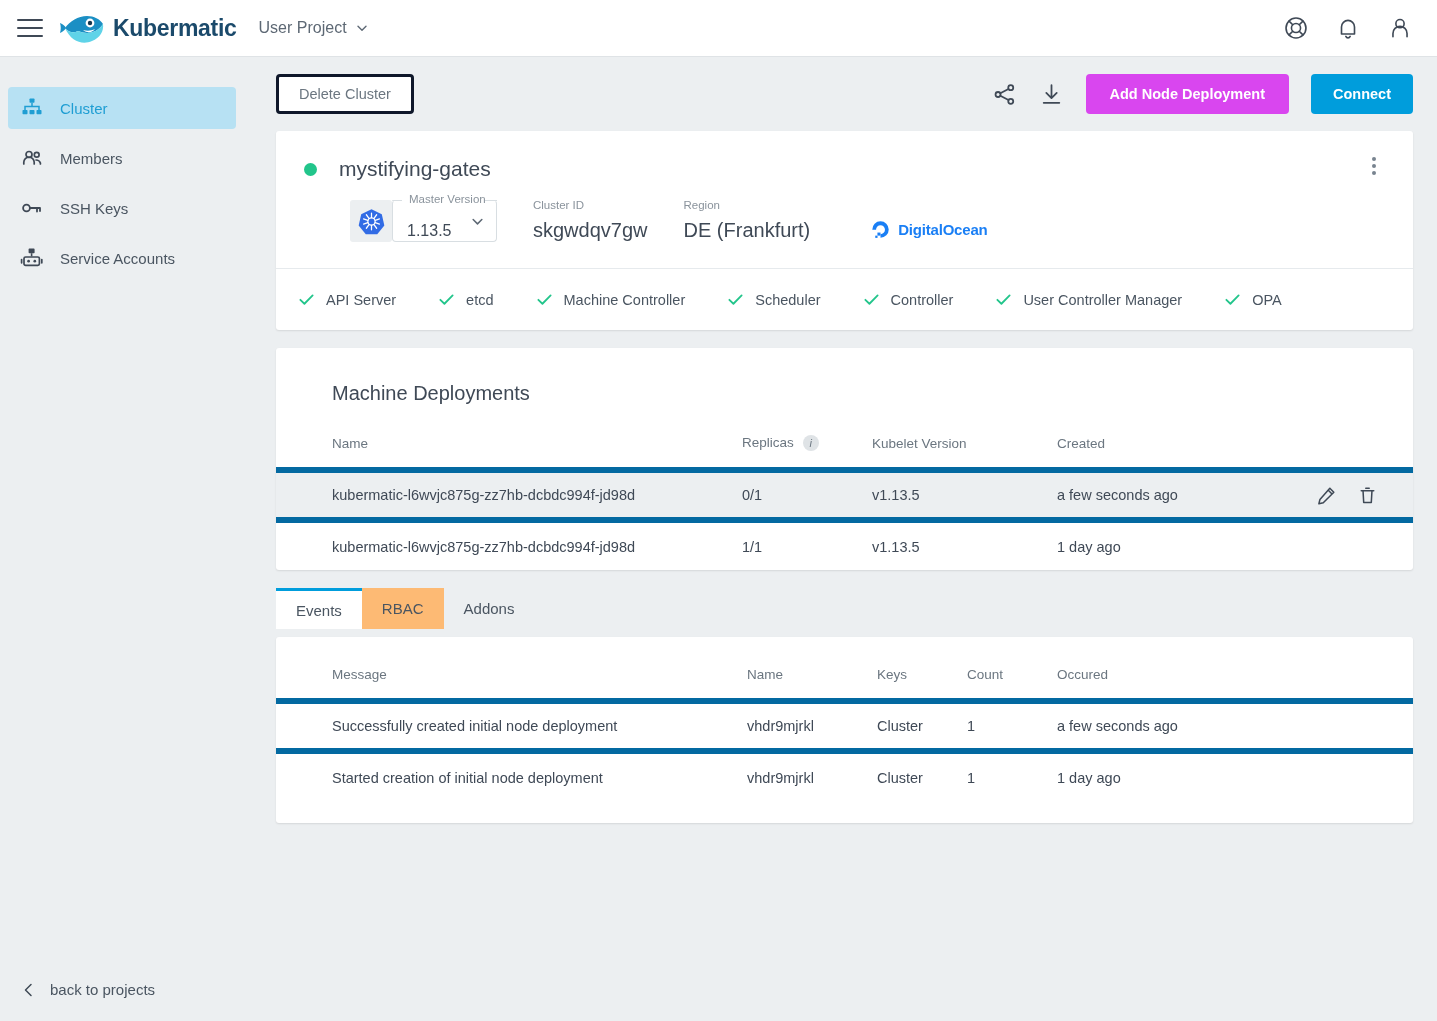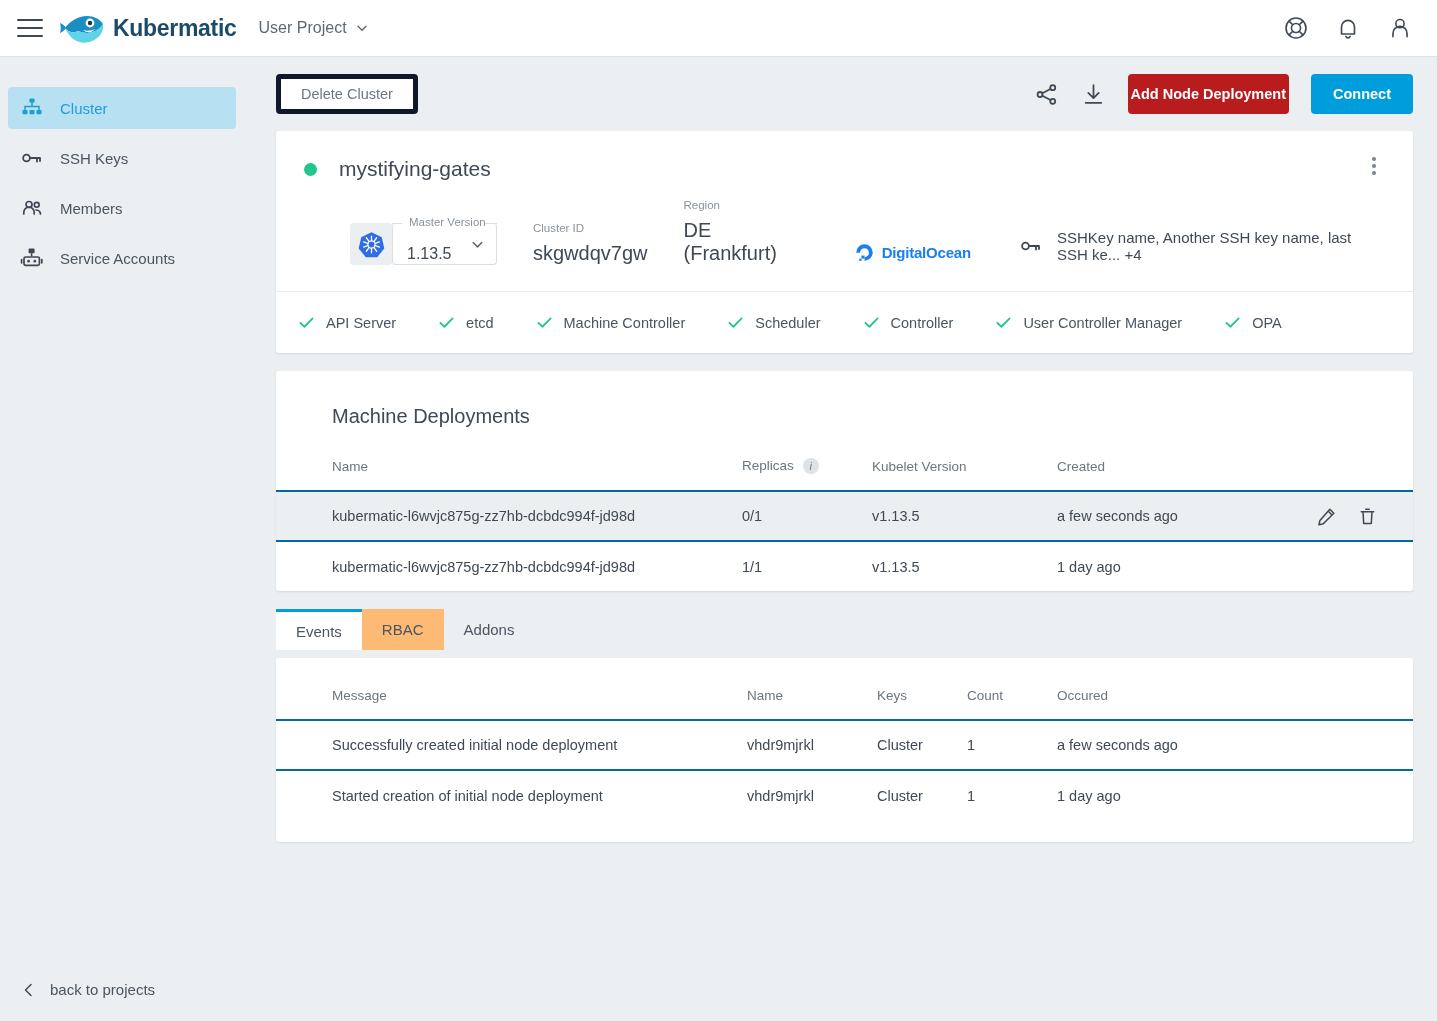--- a/index.html
+++ b/index.html
@@ -80,25 +80,25 @@
     height: 74px; padding: 0 24px 0 24px;
     display: flex; align-items: center;
   }
   .btn {
     font-family: "Liberation Sans", sans-serif;
     font-size: 14.5px; cursor: pointer; border: none;
     border-radius: 4px; height: 40px; padding: 0 18px;
   }
   .btn-outline {
     background: #ffffff; color: #6b7680;
-    border: 5px solid #0f172a; padding: 0 20px;
+    border: 3px solid #0f172a; padding: 0 20px;
   }
   .toolbar-right { margin-left: auto; display: flex; align-items: center; gap: 22px; }
   .tb-icon { width: 25px; height: 25px; color: #3f4956; cursor: pointer; display:block; }
-  .btn-primary { background: #b91c1c; color: #fff; font-weight: bold; padding: 0 3px; }
+  .btn-primary { background: #d946ef; color: #fff; font-weight: bold; padding: 0 24px; }
   .btn-connect { background: #009ddc; color: #fff; font-weight: bold; padding: 0 22px; }
 
   .card {
     background: #fff; border-radius: 3px;
     margin: 0 24px 18px 24px;
     box-shadow: 0 1px 2px rgba(0,0,0,0.10);
   }
 
   
   .cluster-head { padding: 26px 28px 0 28px; position: relative; }
@@ -166,21 +166,21 @@
   .health-item span { font-size: 14.5px; color: #4a5561; white-space: nowrap; }
 
   
   .md-title { font-size: 20px; color: #3f4956; padding: 34px 0 0 56px; }
   .tbl { width: 100%; border-collapse: collapse; }
   .tbl th {
     font-size: 13.5px; font-weight: normal; color: #6b7680;
     text-align: left; padding: 30px 0 16px 0;
   }
   .tbl td { font-size: 14.5px; color: #3f4956; padding: 0; height: 50px; }
-  .tbl tbody tr { border-top: 2px solid #0369a1; }
+  .tbl tbody tr { border-top: 6px solid #0369a1; }
   .tbl tbody tr.hovered { background: #eceff1; }
   .c-dot { width: 56px; padding-left: 22px !important; }
   .c-dot .dot { margin-left: 22px; }
   .md-actions { width: 120px; text-align: right; padding-right: 36px !important; }
   .row-icons { display: flex; justify-content: flex-end; gap: 22px; align-items: center; }
   .row-icons svg { width: 19px; height: 19px; color: #3f4956; cursor: pointer; }
   .info-badge {
     display: inline-flex; align-items: center; justify-content: center;
     width: 16px; height: 16px; border-radius: 50%;
     background: #dfe3e6; color: #6b7680;
@@ -252,34 +252,34 @@
       <rect x="2.5" y="14" width="5" height="4.3" rx="0.7" fill="currentColor"></rect>
       <rect x="9.5" y="14" width="5" height="4.3" rx="0.7" fill="currentColor"></rect>
       <rect x="16.5" y="14" width="5" height="4.3" rx="0.7" fill="currentColor"></rect>
       <path d="M12 6.8 L12 10.6 M5 14 L5 10.6 L19 10.6 L19 14" fill="none" stroke="currentColor" stroke-width="1.5"></path>
     </svg>
     <span class="si-label">Cluster</span>
   </div>
 
   <div class="side-item">
     <svg class="si-icon" viewBox="0 0 24 24">
-      <circle cx="6.5" cy="12" r="3.4" fill="none" stroke="currentColor" stroke-width="1.8"></circle>
-      <path d="M10 12 L20 12 M17 12 L17 15.5 M20 12 L20 15" fill="none" stroke="currentColor" stroke-width="1.8" stroke-linecap="round"></path>
-    </svg>
-    <span class="si-label">SSH Keys</span>
-  </div>
-
-  <div class="side-item">
-    <svg class="si-icon" viewBox="0 0 24 24">
       <circle cx="9" cy="8.5" r="3" fill="none" stroke="currentColor" stroke-width="1.7"></circle>
       <path d="M3.8 18 L3.8 16.3 a5.2 5.2 0 0 1 10.4 0 L14.2 18" fill="none" stroke="currentColor" stroke-width="1.7" stroke-linecap="round"></path>
       <circle cx="16.7" cy="8.8" r="2.4" fill="none" stroke="currentColor" stroke-width="1.7"></circle>
       <path d="M16 14 a4.6 4.6 0 0 1 4.4 3 L20.4 18" fill="none" stroke="currentColor" stroke-width="1.7" stroke-linecap="round"></path>
     </svg>
     <span class="si-label">Members</span>
+  </div>
+
+  <div class="side-item">
+    <svg class="si-icon" viewBox="0 0 24 24">
+      <circle cx="6.5" cy="12" r="3.4" fill="none" stroke="currentColor" stroke-width="1.8"></circle>
+      <path d="M10 12 L20 12 M17 12 L17 15.5 M20 12 L20 15" fill="none" stroke="currentColor" stroke-width="1.8" stroke-linecap="round"></path>
+    </svg>
+    <span class="si-label">SSH Keys</span>
   </div>
 
   <div class="side-item">
     <svg class="si-icon" viewBox="0 0 24 24">
       <rect x="8.6" y="2.6" width="6" height="4.6" rx="0.8" fill="currentColor"></rect>
       <path d="M11.6 7.2 L11.6 10.4" stroke="currentColor" stroke-width="1.6"></path>
       <rect x="4" y="11" width="15.4" height="8.4" rx="1.6" fill="none" stroke="currentColor" stroke-width="1.7"></rect>
       <circle cx="8.6" cy="15.2" r="1.35" fill="currentColor"></circle>
       <circle cx="14.8" cy="15.2" r="1.35" fill="currentColor"></circle>
       <path d="M1.6 13.6 L1.6 16.8 M21.8 13.6 L21.8 16.8" stroke="currentColor" stroke-width="1.7" stroke-linecap="round"></path>
@@ -355,27 +355,20 @@
 
         <div class="provider">
           <svg viewBox="0 0 24 24">
             <path d="M12 2.6 a9.4 9.4 0 0 1 0 18.8 L12 17.3 a5.1 5.1 0 0 0 0-10.2 a5.1 5.1 0 0 0-5.1 5.1 L2.6 12.2 A9.4 9.4 0 0 1 12 2.6 Z" fill="#1a7ff5"></path>
             <rect x="8.5" y="15.5" width="3.5" height="3.5" fill="#1a7ff5"></rect>
             <rect x="6" y="19" width="2.6" height="2.6" fill="#1a7ff5"></rect>
           </svg>
           <span class="provider-name">DigitalOcean</span>
         </div>
 
-        <div class="sshkeys">
-          <svg viewBox="0 0 24 24">
-            <circle cx="6.5" cy="12" r="3.4" fill="none" stroke="currentColor" stroke-width="1.8"></circle>
-            <path d="M10 12 L20 12 M17 12 L17 15.5 M20 12 L20 15" fill="none" stroke="currentColor" stroke-width="1.8" stroke-linecap="round"></path>
-          </svg>
-          <span>SSHKey name, Another SSH key name, last SSH ke... +4</span>
-        </div>
       </div>
     </div>
 
     <div class="health-row">
       <div class="health-item">
         <svg viewBox="0 0 18 18">
             <path d="M2.5 9.3 L6.8 13.5 L15.5 4.6" fill="none" stroke="currentColor" stroke-width="1.9" stroke-linecap="round" stroke-linejoin="round"></path>
           </svg>
         <span>API Server</span>
       </div>

